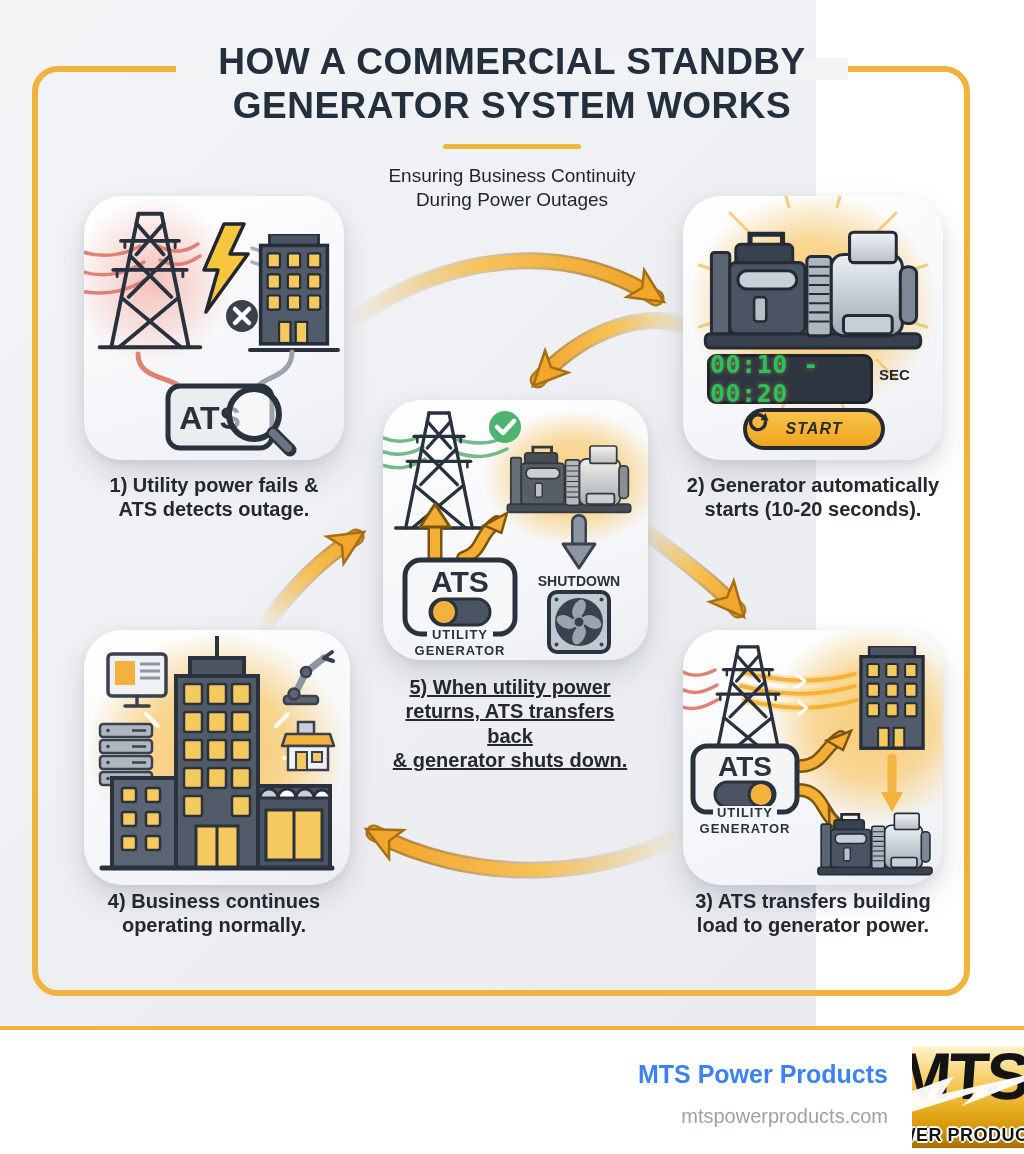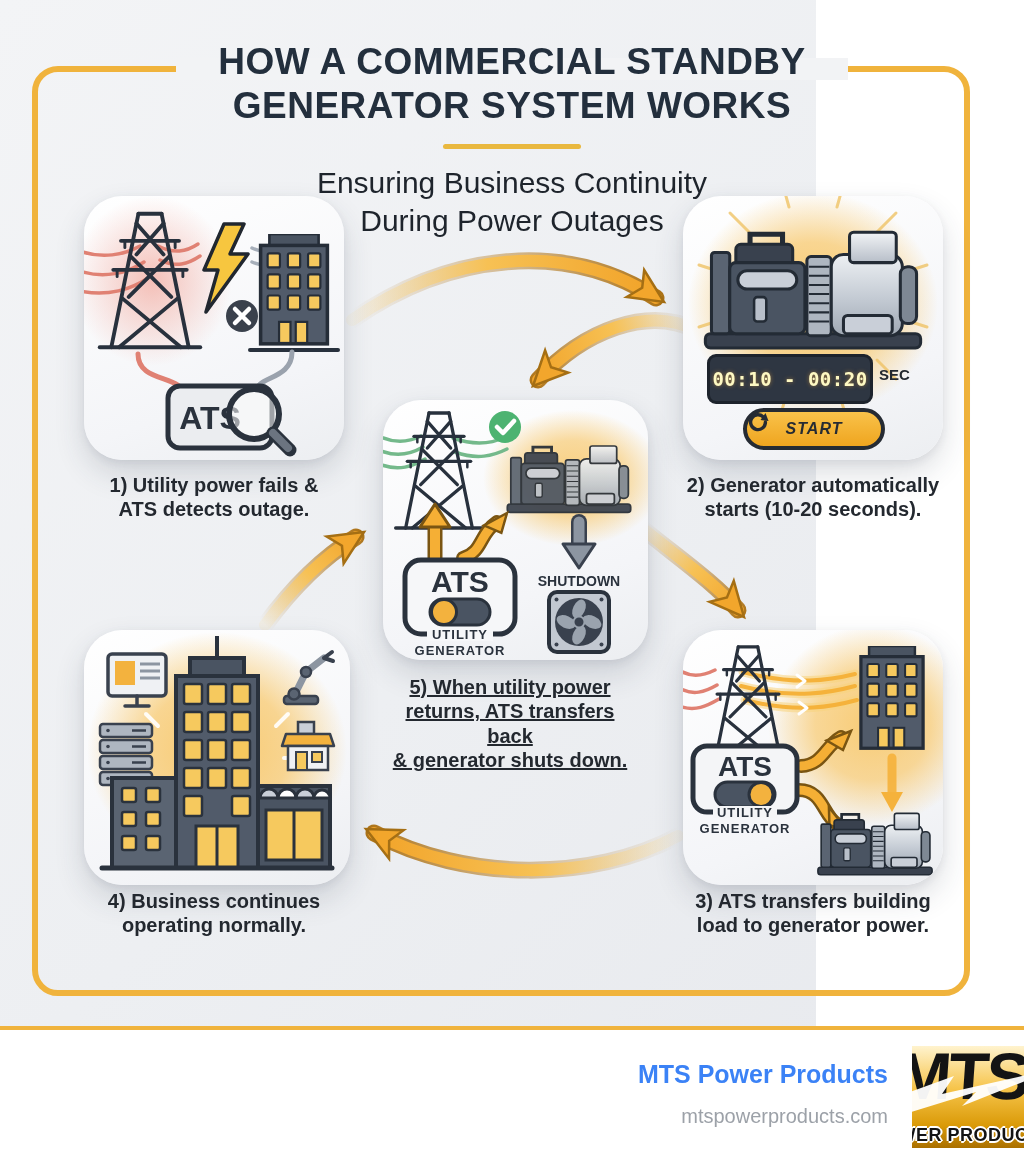--- a/index.html
+++ b/index.html
@@ -9,33 +9,33 @@
         background:linear-gradient(135deg,#f3f4f6 0%,#edeff2 55%,#e8eaee 100%);}
   .frame-border{position:absolute;left:32px;top:66px;width:926px;height:918px;
         border:6px solid #F0B33C;border-radius:26px;}
   .title-mask{position:absolute;left:176px;top:58px;width:672px;height:22px;background:#f2f3f5;}
   .title{position:absolute;left:112px;top:40px;width:800px;margin:0;text-align:center;
         font-size:37px;line-height:1.18;font-weight:800;letter-spacing:.5px;color:#232F3D;
         white-space:pre-line;}
   .title-underline{position:absolute;left:443px;top:144px;width:138px;height:5px;
         background:#E9B83F;border-radius:3px;}
   .subtitle{position:absolute;left:262px;top:164px;width:500px;text-align:center;
-        font-size:30px;line-height:1.25;font-weight:500;color:#1E242C;white-space:pre-line;}
+        font-size:19px;line-height:1.25;font-weight:500;color:#1E242C;white-space:pre-line;}
   .card{position:absolute;border-radius:38px;overflow:hidden;
         background:linear-gradient(160deg,#ffffff 0%,#f4f5f8 70%,#eceef1 100%);
         box-shadow:0 14px 30px rgba(45,55,75,.16),0 3px 8px rgba(45,55,75,.08);}
   .card svg{position:absolute;left:0;top:0;}
   .caption{position:absolute;text-align:center;font-size:20px;line-height:1.22;font-weight:700;
         color:#23282F;white-space:pre-line;margin-top:7px;}
   .flow{position:absolute;left:0;top:0;pointer-events:none;}
   
   .timer{position:absolute;left:24px;top:158px;width:160px;height:44px;background:#2E3642;
         border:3px solid #1D232C;border-radius:9px;display:flex;align-items:center;justify-content:center;}
-  .timer-text{font-family:"DejaVu Sans Mono",monospace;font-weight:700;font-size:19px;
-        color:#fef9c3;letter-spacing:.5px;text-shadow:0 0 4px rgba(243,169,60,.55);}
+  .timer-text{font-family:"DejaVu Sans Mono",monospace;font-weight:700;font-size:25px;
+        color:#22c55e;letter-spacing:.5px;text-shadow:0 0 4px rgba(243,169,60,.55);}
   .timer-unit{position:absolute;left:196px;top:170px;font-size:15px;font-weight:800;color:#23282F;}
   .start-btn{position:absolute;left:60px;top:212px;width:142px;height:42px;border-radius:22px;
         background:linear-gradient(180deg,#F9C24A,#EFA51F);border:4px solid #262B33;
         display:flex;align-items:center;justify-content:center;gap:7px;box-sizing:border-box;}
   .start-label{font-size:16px;font-weight:800;letter-spacing:1px;color:#262B33;font-style:italic;}
   
   .footer-divider{position:absolute;left:0;top:1026px;width:1024px;height:4px;background:#F0B33C;}
   .footer{position:absolute;left:0;top:1030px;width:1024px;height:124px;background:#ffffff;}
   .brand-block{position:absolute;right:136px;top:30px;text-align:right;}
   .brand{font-size:25px;font-weight:700;color:#3b82f6;}

